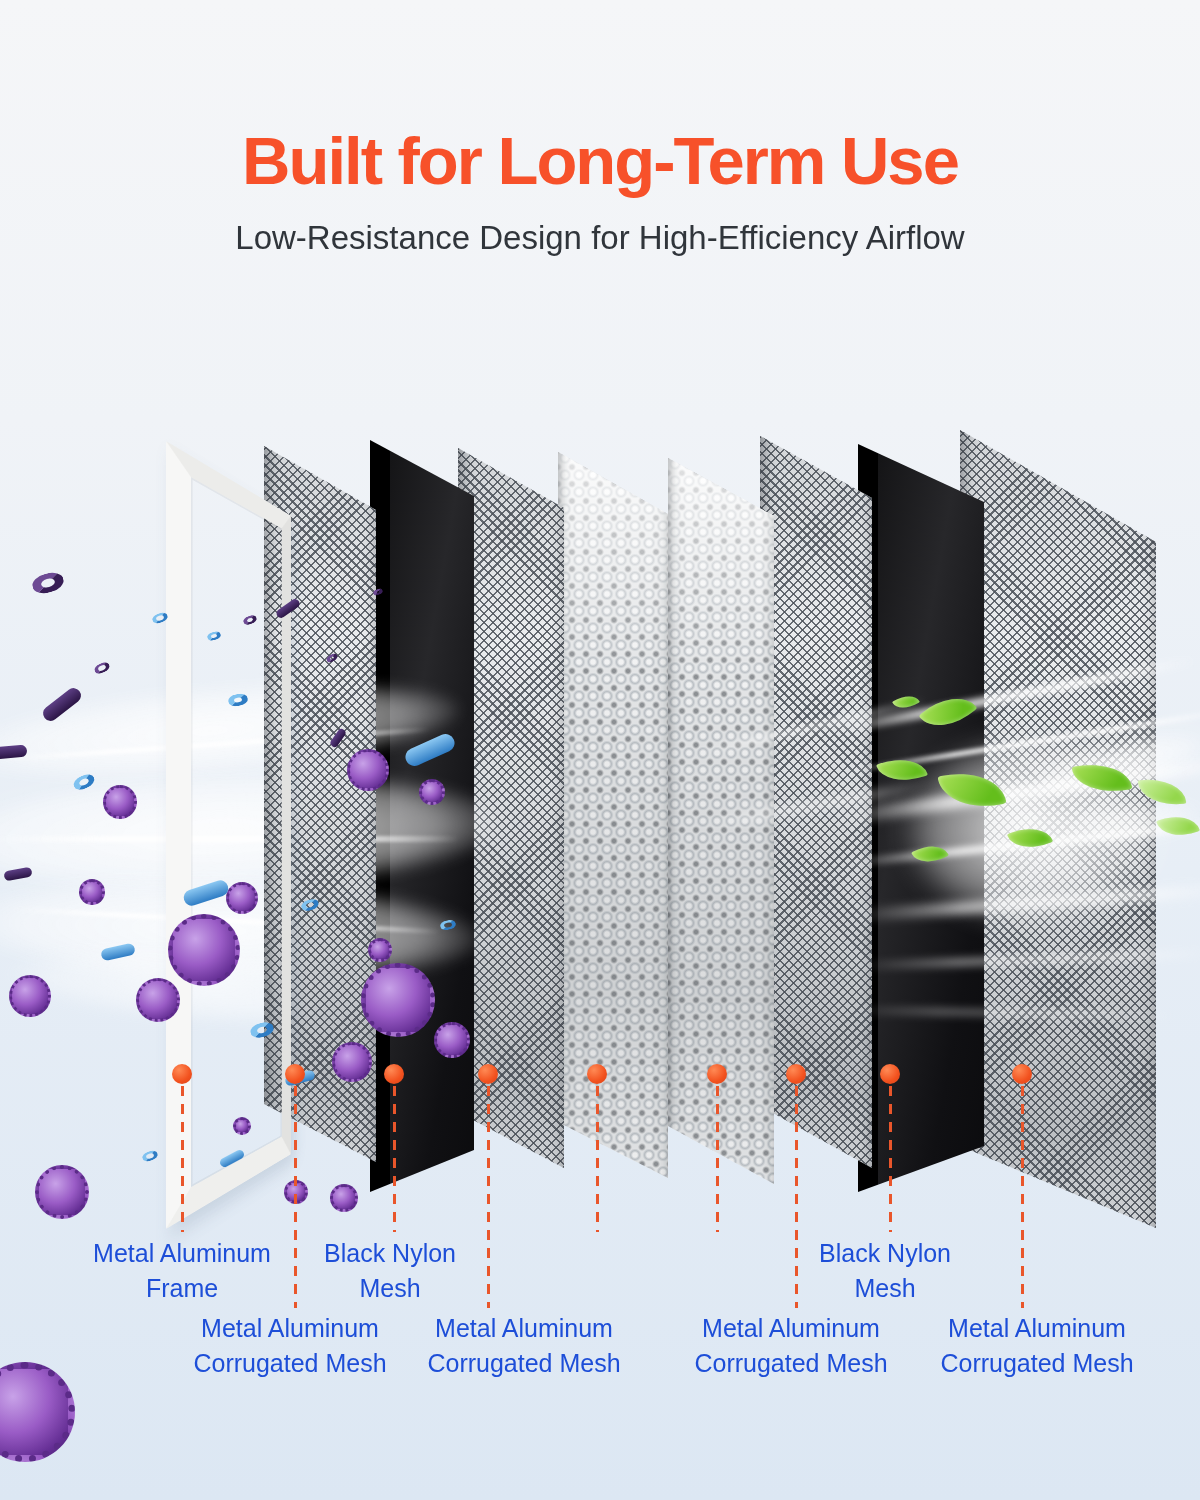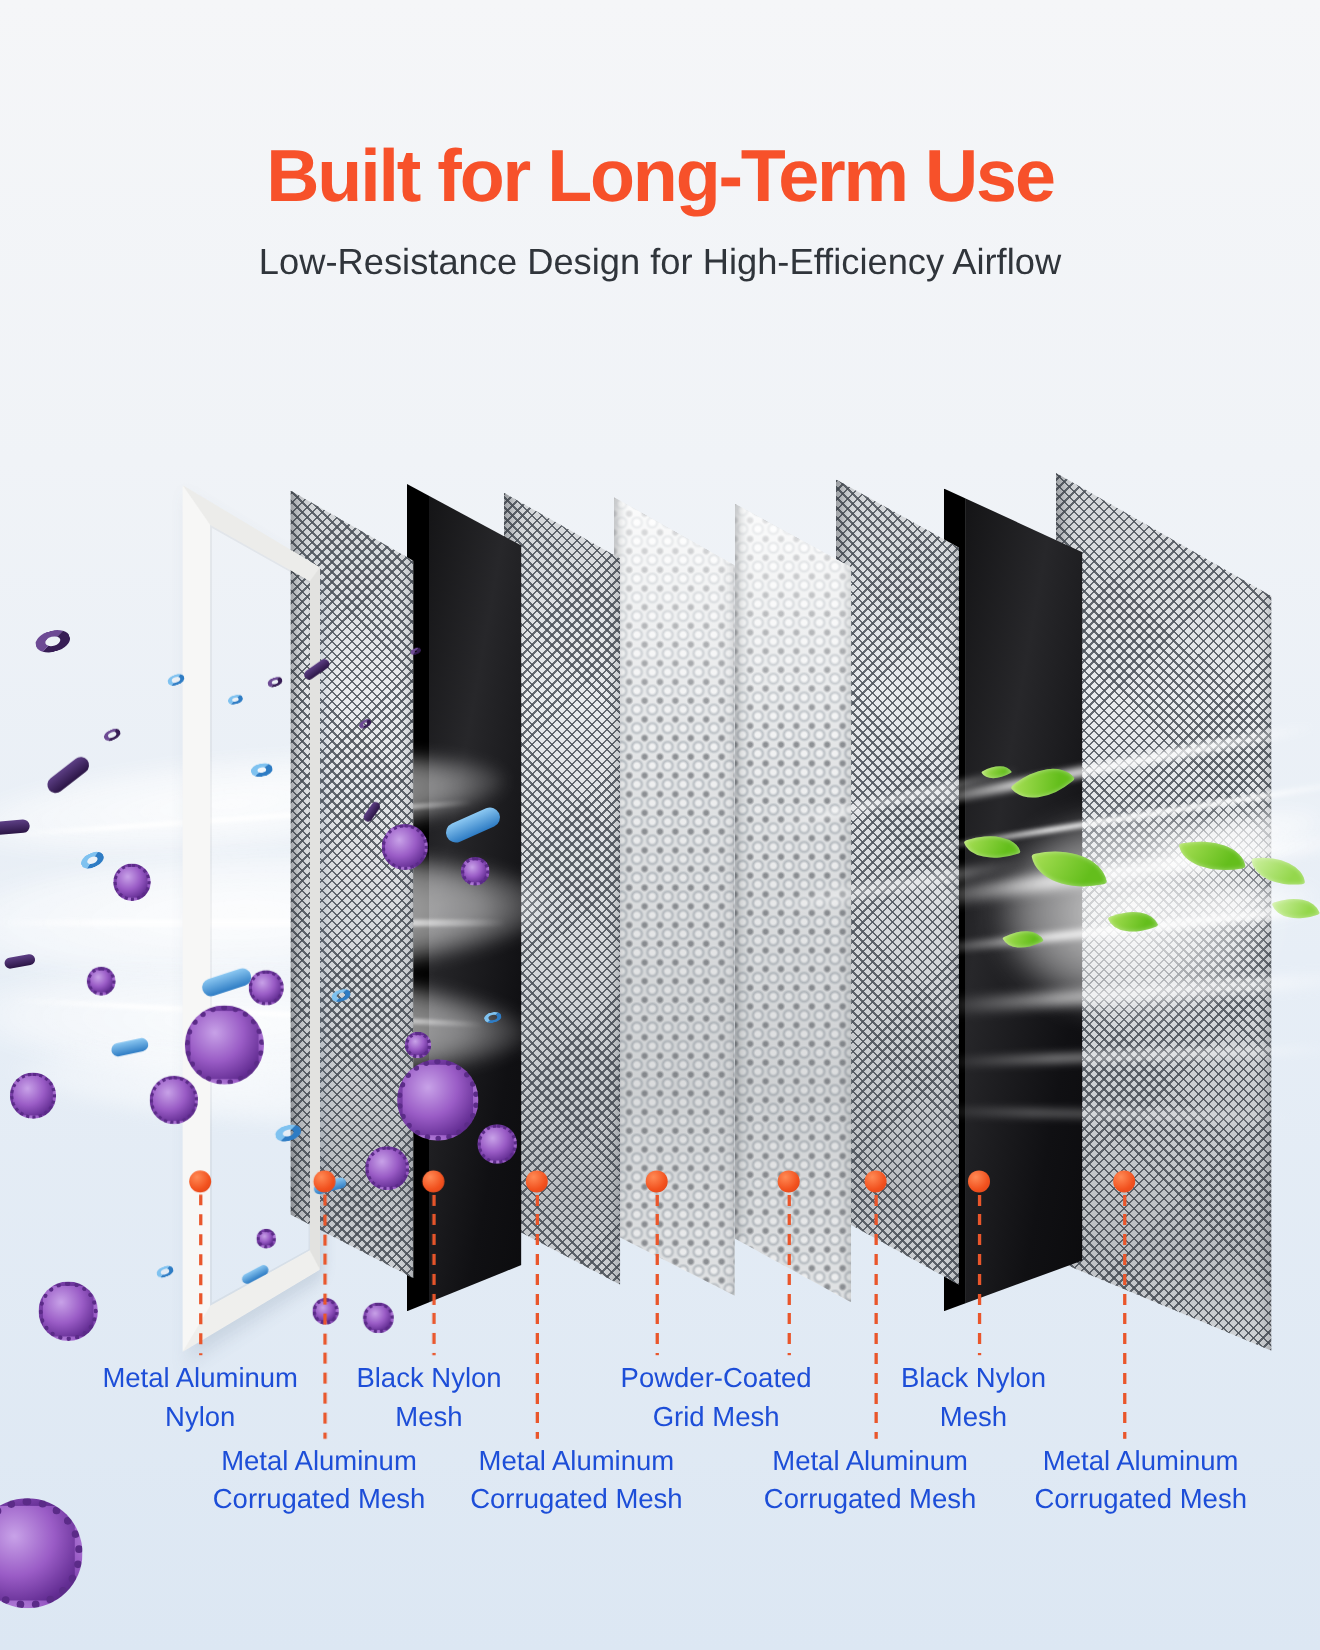--- a/index.html
+++ b/index.html
@@ -103,29 +103,25 @@
   <div class="panel black" style="left:370px;top:440px;width:104px;height:752px;clip-path:polygon(0 0,104px 56px,104px 710px,0 752px);z-index:20"></div>
   <div class="panel mesh" style="left:458px;top:448px;width:106px;height:720px;clip-path:polygon(0 0,106px 60px,106px 720px,0 664px);z-index:19"></div>
   <div class="panel grid" style="left:558px;top:452px;width:110px;height:726px;clip-path:polygon(0 0,110px 62px,110px 726px,0 670px);z-index:18"></div>
   <div class="panel grid" style="left:668px;top:458px;width:106px;height:726px;clip-path:polygon(0 0,106px 58px,106px 726px,0 668px);z-index:17"></div>
   <div class="panel mesh" style="left:760px;top:436px;width:112px;height:732px;clip-path:polygon(0 0,112px 62px,112px 732px,0 670px);z-index:16"></div>
   <div class="panel black" style="left:858px;top:444px;width:126px;height:748px;clip-path:polygon(0 0,126px 58px,126px 702px,0 748px);z-index:15"></div>
   <div class="panel mesh" style="left:960px;top:430px;width:196px;height:798px;clip-path:polygon(0 0,196px 112px,196px 798px,0 716px);z-index:14"></div>
 
   <div class="callout row-top" style="left:182px">
     <span>Metal Aluminum</span><br>
-    <span>Nylon</span>
+    <span>Frame</span>
   </div>
   <div class="callout row-top" style="left:390px">
     <span>Black Nylon</span><br>
     <span>Mesh</span>
-  </div>
-  <div class="callout row-top" style="left:651px">
-    <span>Powder-Coated</span><br>
-    <span>Grid Mesh</span>
   </div>
   <div class="callout row-top" style="left:885px">
     <span>Black Nylon</span><br>
     <span>Mesh</span>
   </div>
   <div class="callout row-bottom" style="left:290px">
     <span>Metal Aluminum</span><br>
     <span>Corrugated Mesh</span>
   </div>
   <div class="callout row-bottom" style="left:524px">

